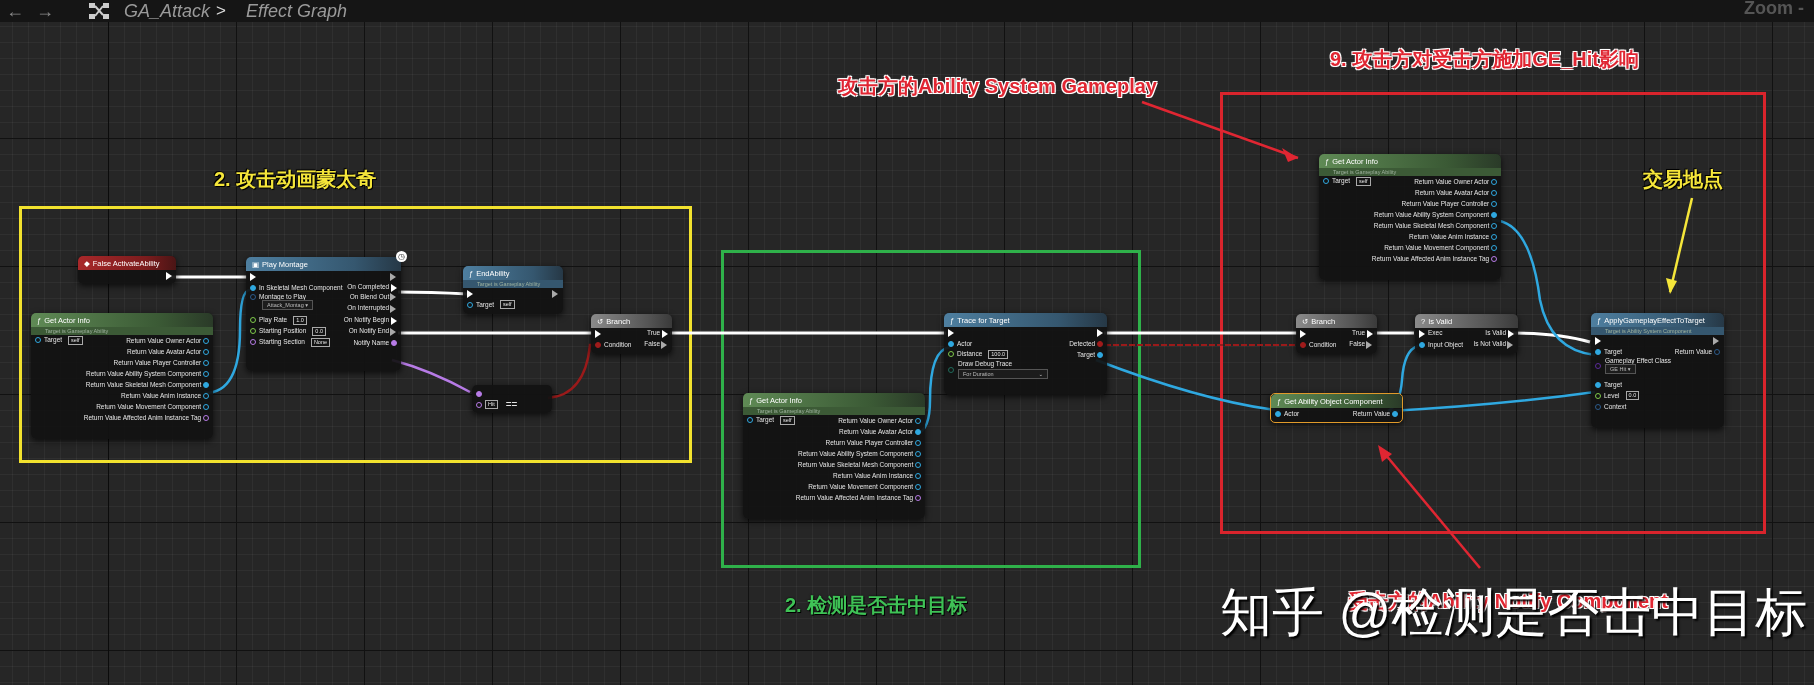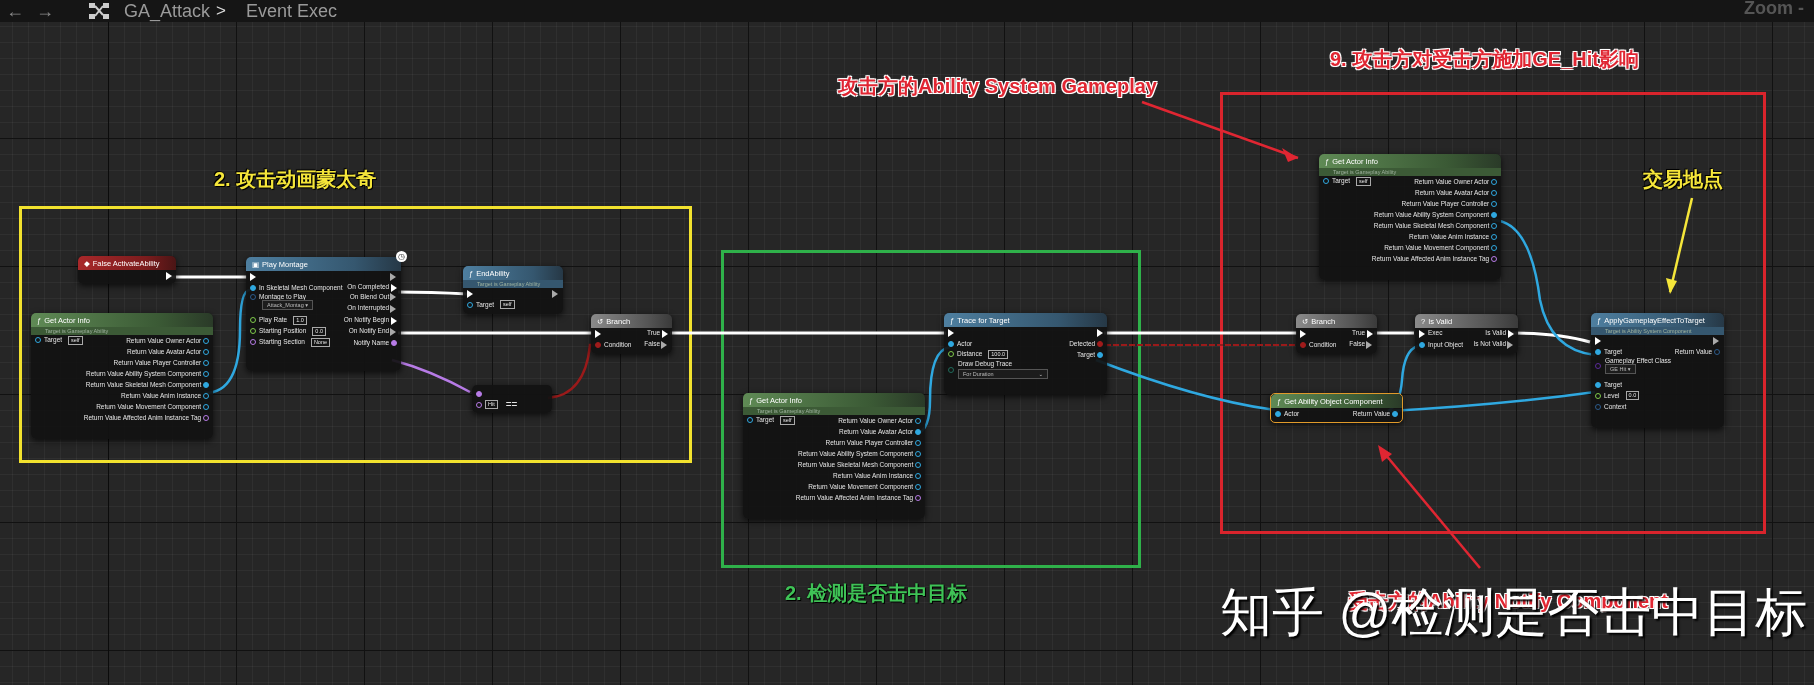--- a/index.html
+++ b/index.html
@@ -9,21 +9,21 @@
     background-image:
       linear-gradient(#111 1px, transparent 1px),
       linear-gradient(90deg,#111 1px, transparent 1px),
       linear-gradient(rgba(255,255,255,0.045) 1px, transparent 1px),
       linear-gradient(90deg,rgba(255,255,255,0.045) 1px, transparent 1px);
     background-size:128px 128px,128px 128px,16px 16px,16px 16px;
     background-position:-20px -12px,-20px -12px,-20px -12px,-20px -12px;}
   .topbar{position:absolute;left:0;top:0;width:1814px;height:22px;background:#151515;display:flex;align-items:center;}
   .topbar .nav{color:#8a8a8a;font-size:18px;width:30px;text-align:center;}
   .topbar .graph-icon{margin-left:28px;width:22px;height:18px;position:relative;}
-  .topbar .crumb{color:#9a9a9a;font-size:18px;margin-left:14px;}
+  .topbar .crumb{color:#9a9a9a;font-size:18px;margin-left:14px;font-style:italic;}
   .topbar .sep{color:#ddd;font-size:17px;margin:0 6px;}
   .topbar .zoom{position:absolute;right:10px;top:-2px;color:#555;font-size:18px;font-weight:bold;}
   .vline{position:absolute;left:108px;top:22px;width:1px;height:663px;background:#0b0b0b;}
 
   .box{position:absolute;border:3px solid;box-sizing:border-box;}
   .note{position:absolute;font-weight:bold;white-space:nowrap;}
   .note.yellow{color:#f5e63a;text-shadow:0 0 2px #000,1px 1px 0 #000,-1px -1px 0 #000;font-size:20px;}
   .note.green{color:#3fc256;text-shadow:0 0 2px #000,1px 1px 0 #000;font-size:20px;}
   .note.red{color:#e02632;text-shadow:0 0 2px #fff,1px 1px 0 #fff,-1px -1px 0 #fff,1px -1px 0 #fff,-1px 1px 0 #fff;font-size:20px;}
   .watermark{position:absolute;color:#fff;font-size:52px;text-shadow:2px 2px 2px #000;white-space:nowrap;}
@@ -68,21 +68,21 @@
     <svg width="22" height="18" viewBox="0 0 22 18">
         <rect x="1" y="1" width="6" height="5" fill="#ccc"></rect>
         <rect x="1" y="12" width="6" height="5" fill="#ccc"></rect>
         <rect x="15" y="1" width="6" height="5" fill="#ccc"></rect>
         <rect x="15" y="12" width="6" height="5" fill="#ccc"></rect>
         <path d="M7 4 L15 13 M7 14 L15 4" stroke="#ccc" stroke-width="2"></path>
       </svg>
   </span>
   <span class="crumb">GA_Attack</span>
   <span class="sep">&gt;</span>
-  <span class="crumb">Event Exec</span>
+  <span class="crumb">Effect Graph</span>
   <span class="zoom">Zoom -</span>
 </div>
 
 <div class="box" style="left:19px;top:206px;width:673px;height:257px;border-color:#f2e22e;"></div>
 <div class="box" style="left:721px;top:250px;width:420px;height:318px;border-color:#2fb14a;"></div>
 <div class="box" style="left:1220px;top:92px;width:546px;height:442px;border-color:#d9242c;"></div>
 
 <svg class="wires">
   <g fill="none">
     <path d="M170 277 L247 277" stroke="#fff" stroke-width="3"></path>
@@ -104,21 +104,21 @@
     <path d="M1142 102 L1298 158" stroke="#e02632" stroke-width="2.5"></path>
     <path d="M1298 158 L1282 148 L1288 162 Z" fill="#e02632"></path>
     <path d="M1692 198 L1670 292" stroke="#f5e63a" stroke-width="2.5"></path>
     <path d="M1670 294 L1666 278 L1677 281 Z" fill="#f5e63a"></path>
     <path d="M1480 568 L1380 448" stroke="#e02632" stroke-width="2.5"></path>
     <path d="M1378 445 L1382 462 L1392 454 Z" fill="#e02632"></path>
   </g>
 </svg>
 
 <div class="note yellow" style="left:214px;top:166px;">2. 攻击动画蒙太奇</div>
-<div class="note green" style="left:785px;top:580px;">2. 检测是否击中目标</div>
+<div class="note green" style="left:785px;top:592px;">2. 检测是否击中目标</div>
 <div class="note red" style="left:1330px;top:46px;">9. 攻击方对受击方施加GE_Hit影响</div>
 <div class="note red" style="left:838px;top:73px;">攻击方的Ability System Gameplay</div>
 <div class="note yellow" style="left:1643px;top:166px;">交易地点</div>
 <div class="note red" style="left:1348px;top:588px;">受击方的Ability Notify Component</div>
 <div class="watermark" style="left:1220px;top:578px;">知乎 @检测是否击中目标</div>
 
 <div class="node" style="left:78px;top:256px;width:98px;height:28px;">
   <div class="hdr red">
       <span>◆</span>
       <span>False ActivateAbility</span>

